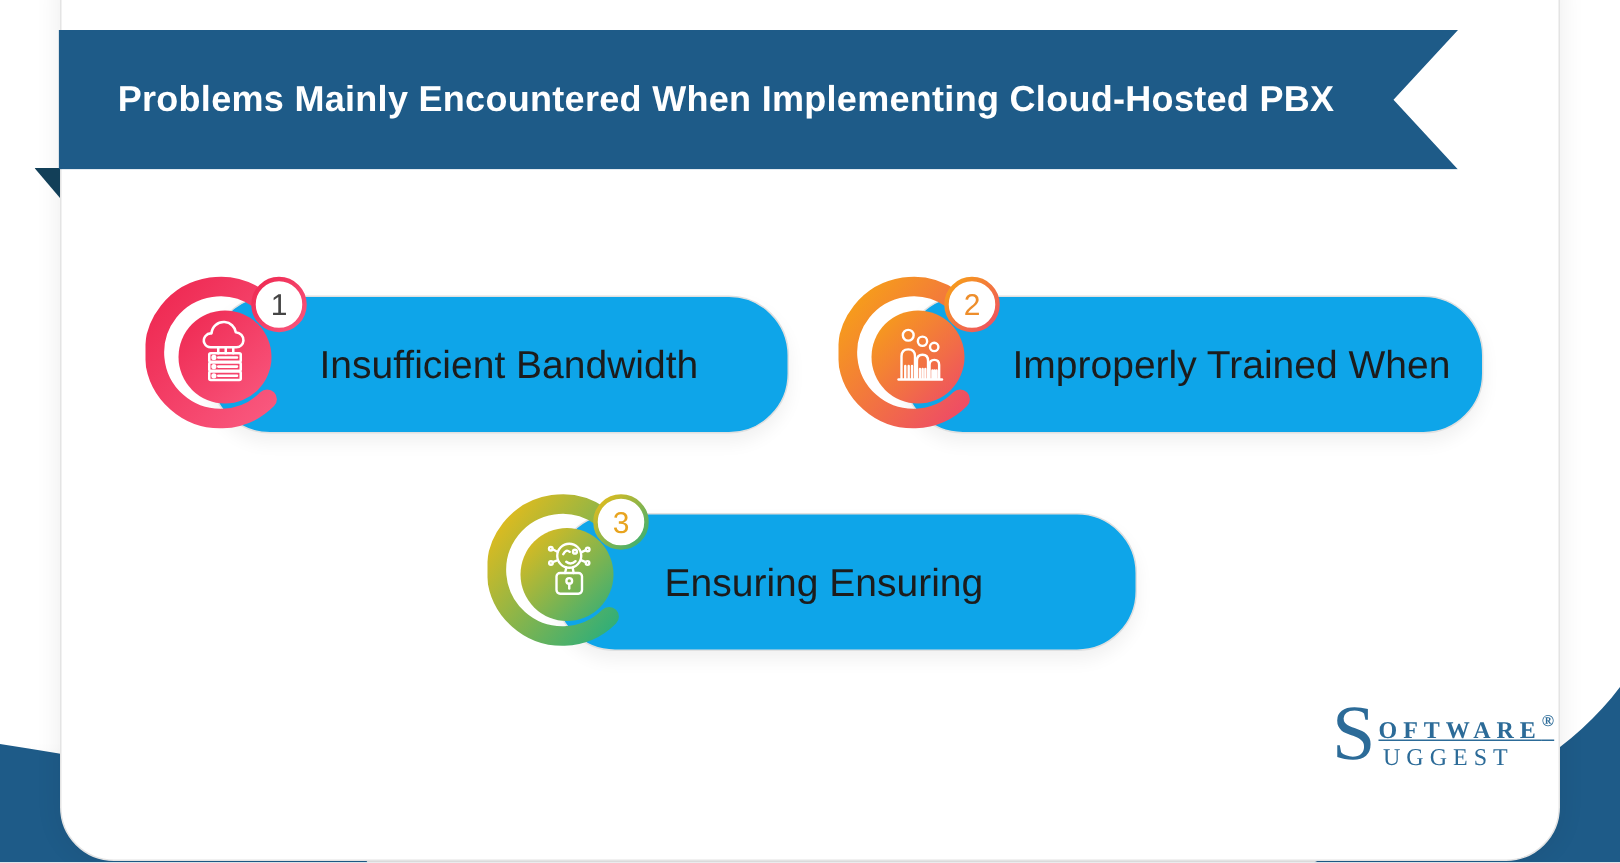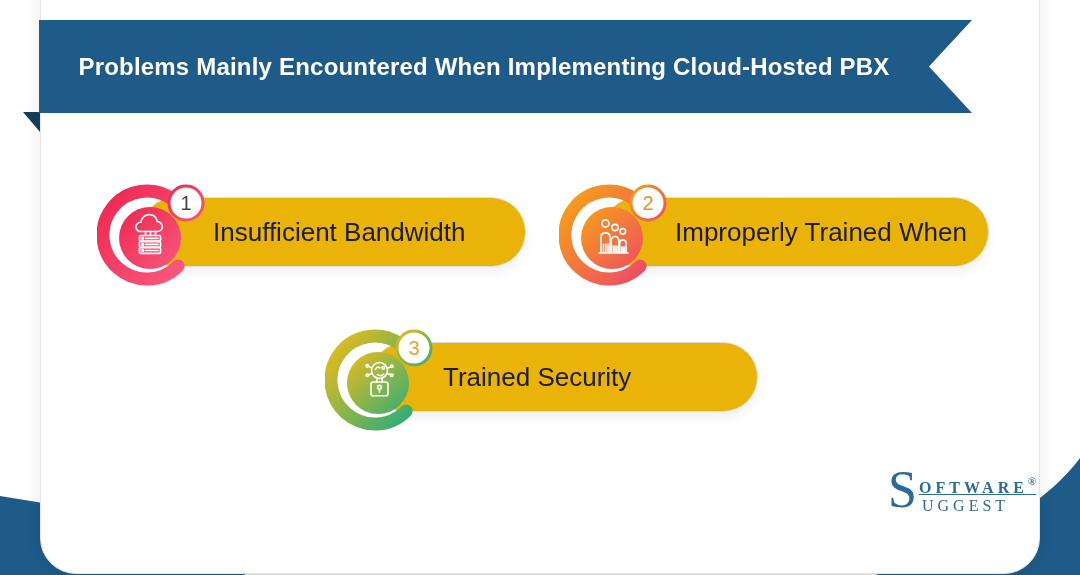--- a/index.html
+++ b/index.html
@@ -33,22 +33,22 @@
     clip-path:polygon(0 0,100% 0,calc(100% - 43px) 50%,100% 100%,0 100%);
     display:flex;align-items:center;justify-content:center;
     padding-right:43px;box-sizing:border-box;
   }
   .ribbon-title{
     color:#ffffff;font-size:24px;font-weight:700;letter-spacing:.2px;
     white-space:nowrap;
   }
   
   .pill{
-    position:absolute;z-index:5;height:70px;border-radius:40px;
-    background:#eab308;border:1px solid #e0e0e0;
+    position:absolute;z-index:5;height:92px;border-radius:40px;
+    background:#0ea5e9;border:1px solid #e0e0e0;
     box-shadow:0 6px 12px rgba(0,0,0,.06);
     display:flex;align-items:center;box-sizing:border-box;
     padding-left:72px;
   }
   .pill-label{color:#1c1c1c;font-size:26px;font-weight:500;white-space:nowrap;}
   .pill-1{left:140px;top:197px;width:386px;}
   .pill-2{left:602px;top:197px;width:387px;}
   .pill-3{left:370px;top:342px;width:388px;}
   
   .icon-group{position:absolute;z-index:6;width:110px;height:110px;}
@@ -83,21 +83,21 @@
     <div class="ribbon-title">Problems Mainly Encountered When Implementing Cloud-Hosted PBX</div>
   </div>
 
   <div class="pill pill-1">
     <span class="pill-label">Insufficient Bandwidth</span>
   </div>
   <div class="pill pill-2">
     <span class="pill-label">Improperly Trained When</span>
   </div>
   <div class="pill pill-3">
-    <span class="pill-label">Trained Security</span>
+    <span class="pill-label">Ensuring Ensuring</span>
   </div>
 
   <svg class="icon-group icon-group-1" viewBox="0 0 110 110">
     <defs>
       <linearGradient id="g1" x1="0" y1="0" x2="1" y2="1">
         <stop offset="0" stop-color="#ee2750"></stop>
         <stop offset="1" stop-color="#f9587e"></stop>
       </linearGradient>
     </defs>
     <path d="M 81.1 88.1 A 44 44 0 1 1 75.2 21.0" fill="none" stroke="url(#g1)" stroke-width="13" stroke-linecap="round"></path>

